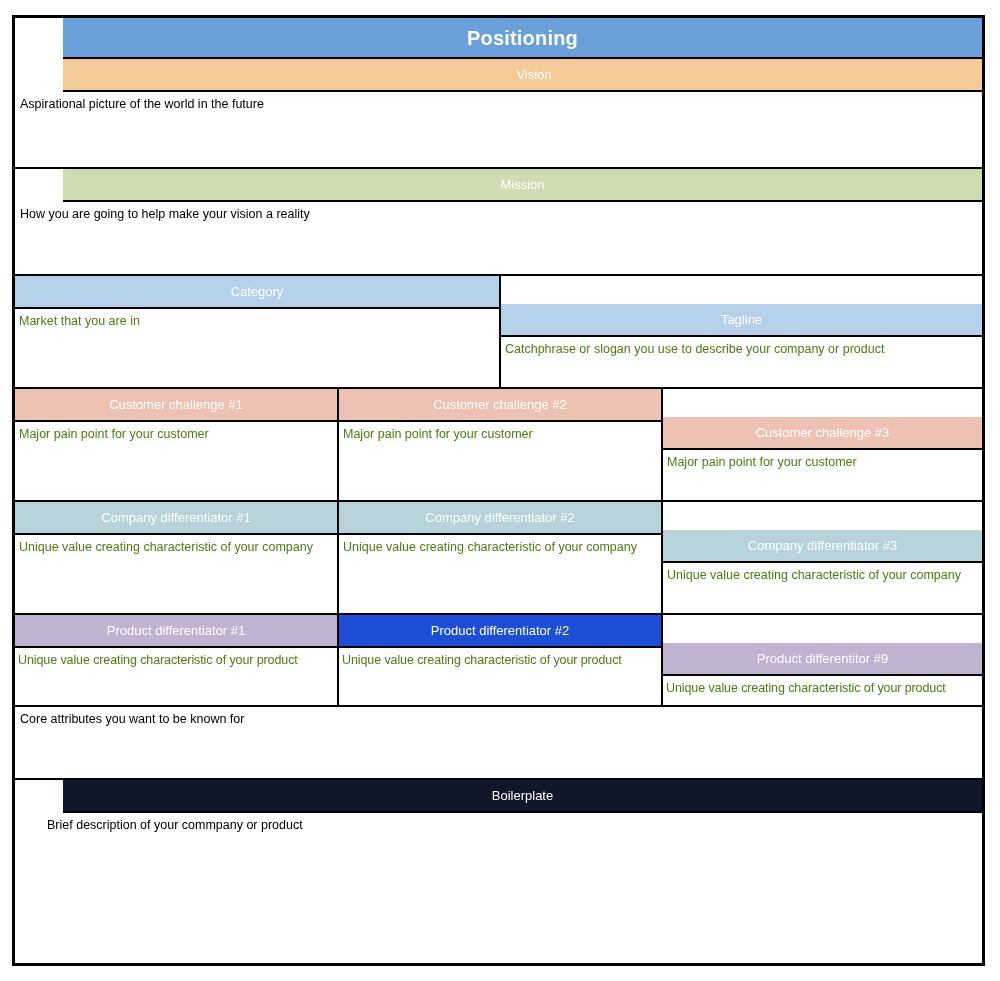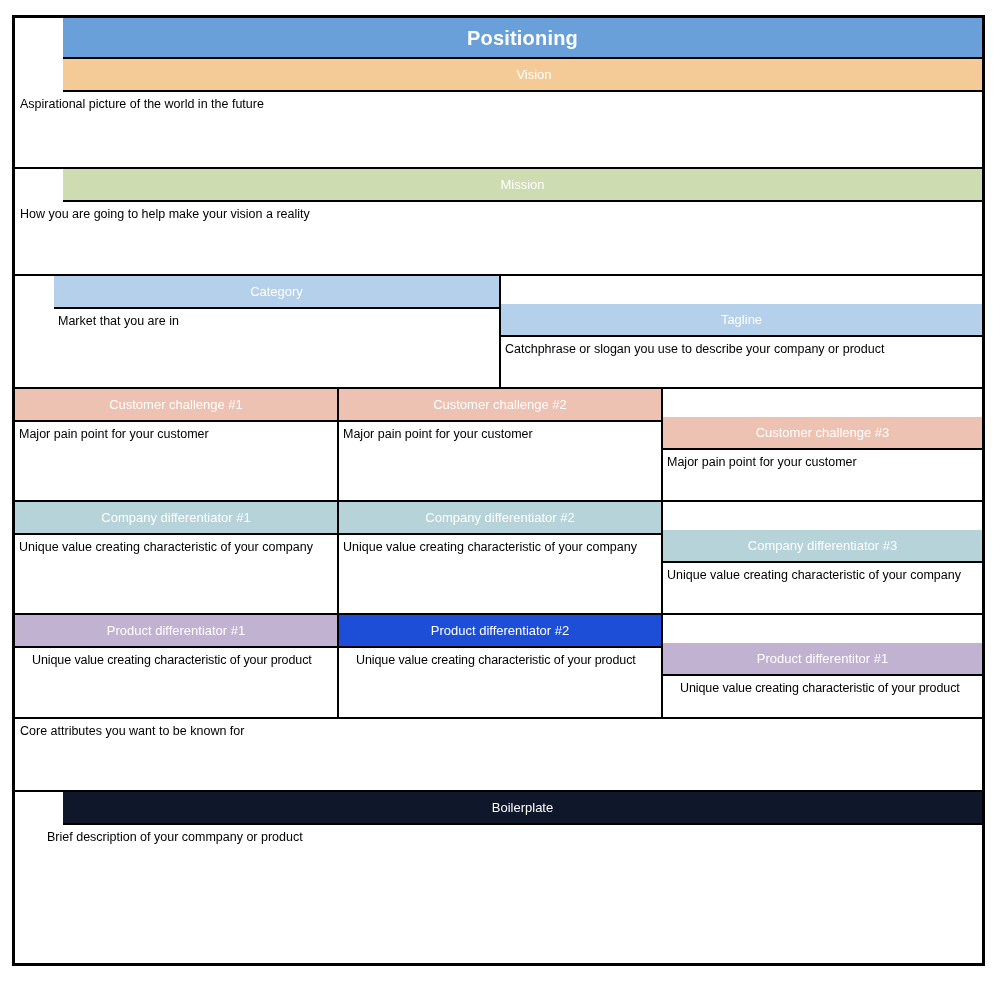--- a/index.html
+++ b/index.html
@@ -63,54 +63,54 @@
   .row3 > .col {
     box-sizing: border-box;
     display: flex;
     flex-direction: column;
     border-right: 2px solid #000000;
   }
   .row3 > .col:last-child { border-right: none; margin-top: 28px; }
   .col-a { width: 324px; }
   .col-b { width: 324px; }
   .col-c { flex: 1 1 auto; }
-  .col-half-a { width: 486px; padding-left: 39px; }
+  .col-half-a { width: 486px; }
   .col-half-b { flex: 1 1 auto; }
   .col .hdr {
     box-sizing: border-box;
     height: 33px;
     display: flex;
     align-items: center;
     justify-content: center;
     color: #ffffff;
     font-size: 13px;
     line-height: 1;
     border-bottom: 2px solid #000000;
     flex: 0 0 auto;
   }
   .col .cell {
     box-sizing: border-box;
     background: #ffffff;
     padding: 5px 3px 4px 4px;
     font-size: 12.5px;
-    color: #000000;
+    color: #4d7c0f;
     line-height: 1.25;
     flex: 1 1 auto;
     overflow: hidden;
     border-radius: 9px;
   }
-  .cell.tight { padding-left: 17px; padding-right: 2px; letter-spacing: -0.1px; }
+  .cell.tight { padding-left: 3px; padding-right: 2px; letter-spacing: -0.1px; }
   .h-title   { height: 41px; }
   .h-hdr     { height: 33px; }
   .h-vision  { height: 77px; }
   .h-mission { height: 74px; }
   .h-cat     { height: 113px; }
   .h-chal    { height: 113px; }
   .h-compd   { height: 113px; }
-  .h-prodd   { height: 104px; }
+  .h-prodd   { height: 92px; }
   .h-brand   { height: 73px; }
   .h-boiler  { height: 79px; border-bottom: none; padding-left: 32px; }
 </style>
 </head>
 <body>
 
 <div id="canvas">
   <div class="frame">
 
     <div class="band title-band h-title" style="background-color: rgb(106, 160, 218);">Positioning</div>
@@ -165,21 +165,21 @@
     <div class="row3 h-prodd">
       <div class="col col-a">
         <div class="hdr" style="background-color: rgb(193, 178, 210);">Product differentiator #1</div>
         <div class="cell tight">Unique value creating characteristic of your product</div>
       </div>
       <div class="col col-b">
         <div class="hdr" style="background-color: #1d4ed8;">Product differentiator #2</div>
         <div class="cell tight">Unique value creating characteristic of your product</div>
       </div>
       <div class="col col-c">
-        <div class="hdr" style="background-color: rgb(193, 178, 210);">Product differentitor #1</div>
+        <div class="hdr" style="background-color: rgb(193, 178, 210);">Product differentitor #9</div>
         <div class="cell tight">Unique value creating characteristic of your product</div>
       </div>
     </div>
 
     <div class="body-cell h-brand">Core attributes you want to be known for</div>
 
     <div class="band h-hdr" style="background-color: #0f172a;">Boilerplate</div>
     <div class="body-cell h-boiler">Brief description of your commpany or product</div>
 
   </div>

